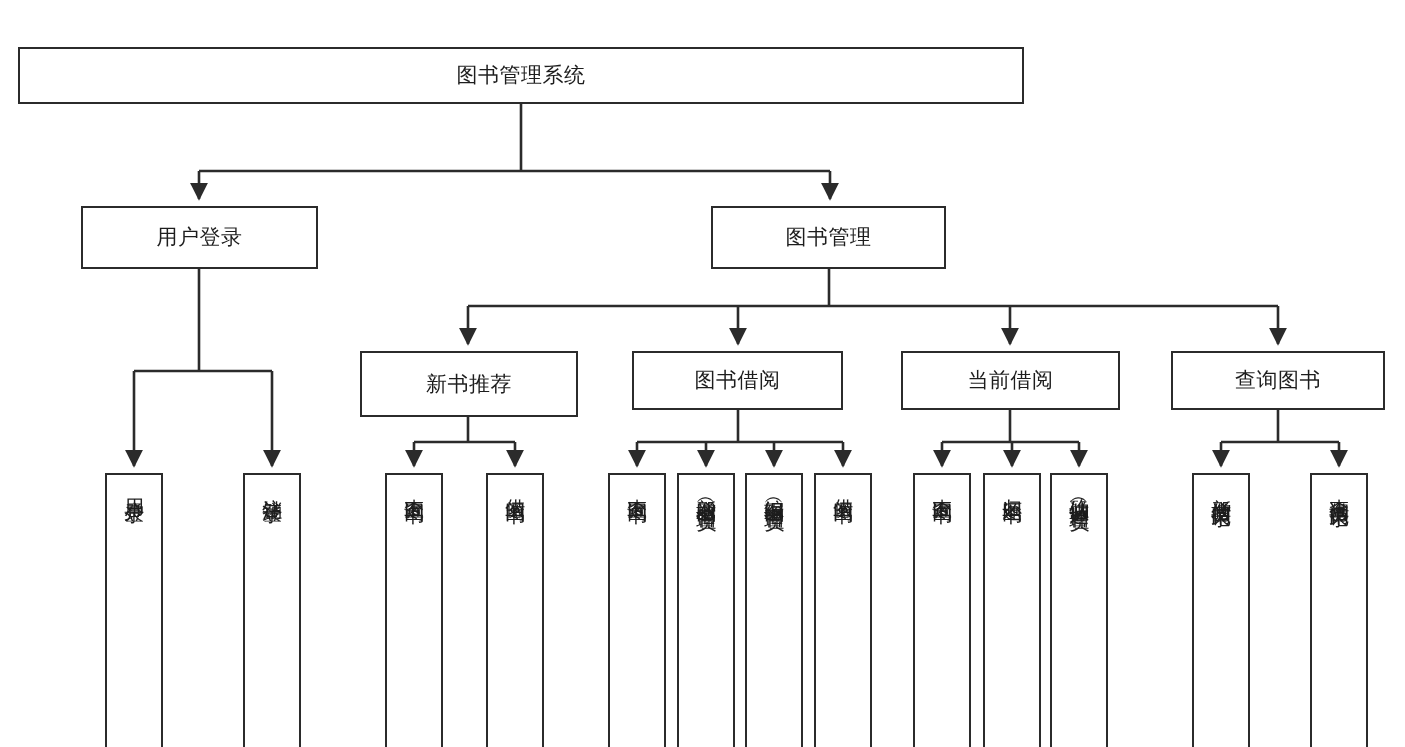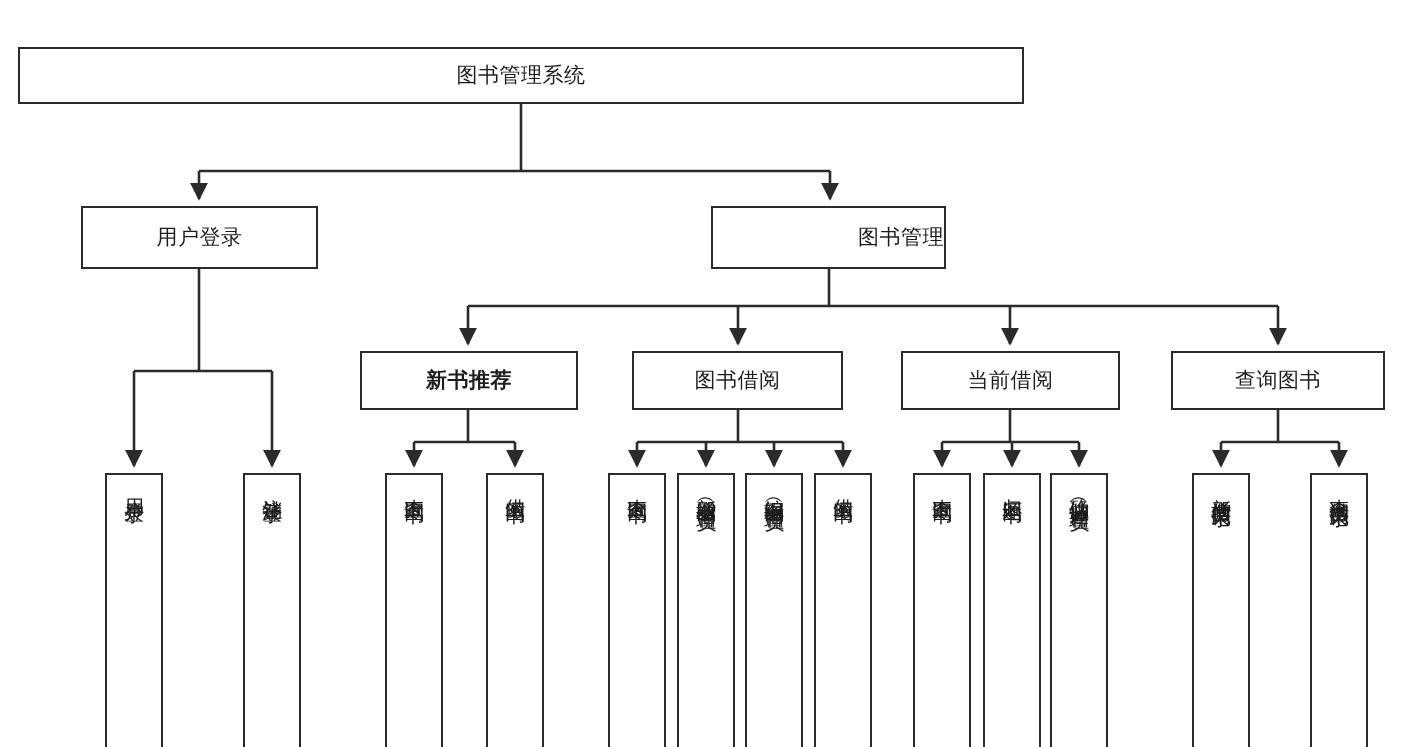--- a/index.html
+++ b/index.html
@@ -120,25 +120,25 @@
     </g>
   </svg>
 
   <div class="node" style="left:18px; top:11px; width:1006px; height:57px;">
     <span class="label">图书管理系统</span>
   </div>
 
   <div class="node" style="left:81px; top:170px; width:237px; height:63px;">
     <span class="label">用户登录</span>
   </div>
-  <div class="node" style="left:711px; top:170px; width:235px; height:63px;justify-content:flex-end;">
+  <div class="node" style="left:711px; top:170px; width:235px; height:63px;">
     <span class="label">图书管理</span>
   </div>
 
-  <div class="node" style="left:360px; top:315px; width:218px; height:59px;font-weight:bold;">
+  <div class="node" style="left:360px; top:315px; width:218px; height:66px;">
     <span class="label">新书推荐</span>
   </div>
   <div class="node" style="left:901px; top:315px; width:219px; height:59px;">
     <span class="label">当前借阅</span>
   </div>
   <div class="node" style="left:632px; top:315px; width:211px; height:59px;">
     <span class="label">图书借阅</span>
   </div>
   <div class="node" style="left:1171px; top:315px; width:214px; height:59px;">
     <span class="label">查询图书</span>

